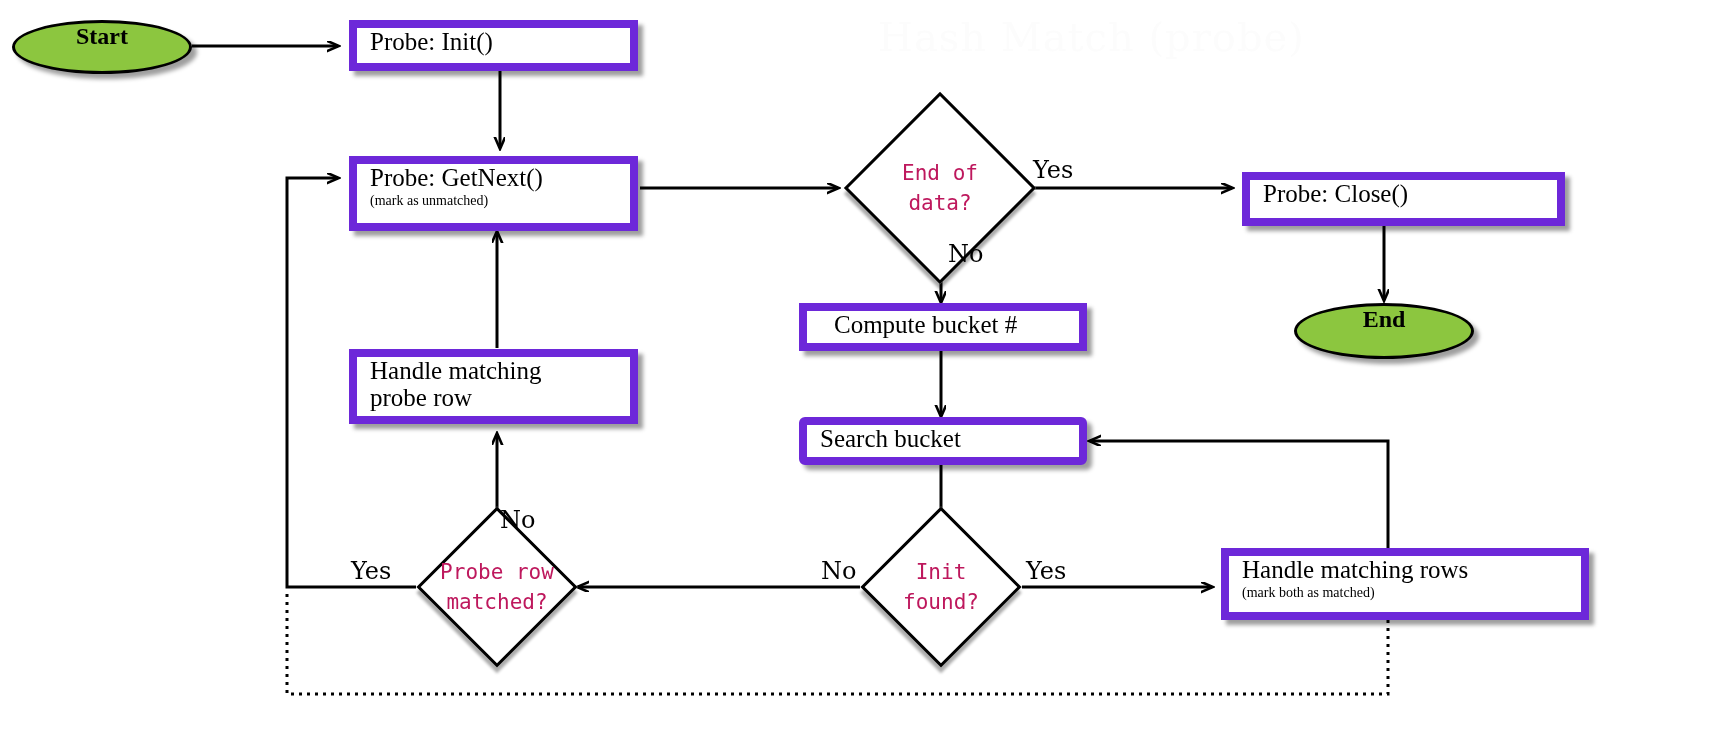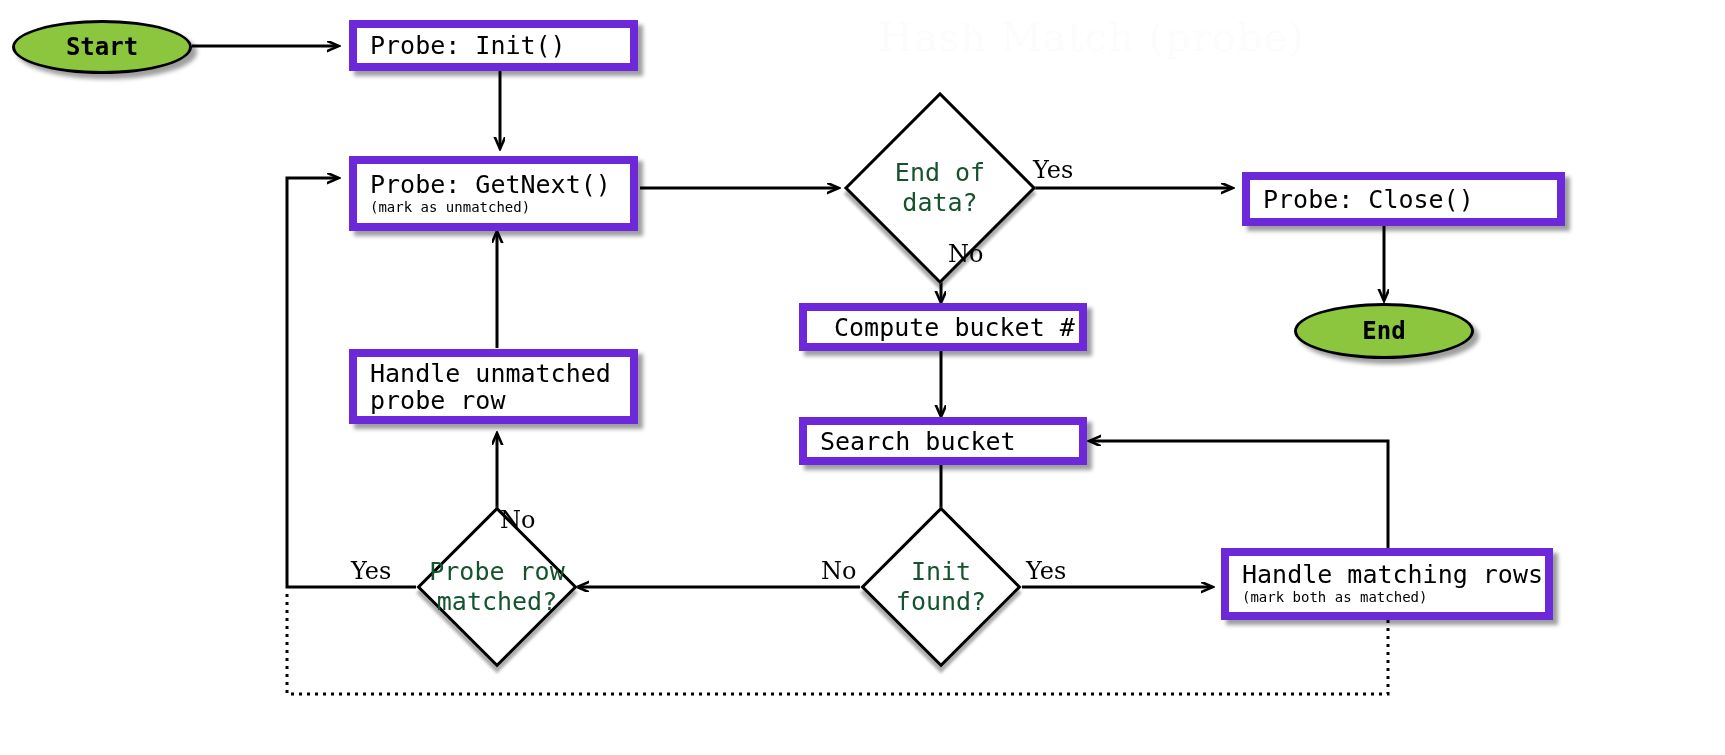--- a/index.html
+++ b/index.html
@@ -1,39 +1,39 @@
 <!DOCTYPE html>
 <html><head>
 <meta charset="utf-8">
 <style>
   html,body{margin:0;padding:0;background:#ffffff;}
   body{width:1725px;height:755px;overflow:hidden;font-family:"DejaVu Sans Mono",monospace;}
   #stage{position:relative;width:1725px;height:755px;background:#fff;}
   svg#wires{position:absolute;left:0;top:0;width:1725px;height:755px;}
 
   .node{position:absolute;box-sizing:border-box;display:flex;flex-direction:column;
-        align-items:center;justify-content:center;text-align:center;}
+        align-items:center;justify-content:flex-start;text-align:center;font-family:Liberation Serif, serif;}
 
   .proc{background:#ffffff;border:8px solid #6d28d9;
         box-shadow:5px 5px 4px rgba(0,0,0,0.38);}
   .proc .t1{font-size:25px;line-height:27px;color:#000;letter-spacing:0px;white-space:nowrap;}
   .proc .t2{font-size:14px;line-height:19px;color:#000;white-space:nowrap;}
   .proc.left{align-items:flex-start;text-align:left;padding-left:13px;}
 
   .term{border-radius:50%;background:#8CC63F;border:3px solid #000000;
         box-shadow:5px 5px 4px rgba(0,0,0,0.38);}
   .term .t1{font-size:24px;font-weight:bold;color:#000;}
 
   .dia{position:absolute;}
   .dia .shape{position:absolute;left:0;top:0;width:100%;height:100%;
         background:#ffffff;border:3px solid #000;
         transform:rotate(45deg);box-sizing:border-box;
         box-shadow:4px 4px 3px rgba(0,0,0,0.33);}
   .dia .lbl{position:absolute;left:50%;top:50%;transform:translate(-50%,-50%);
-        font-size:25px;line-height:30px;white-space:nowrap;color:#14532d;text-align:center;}
+        font-size:21px;line-height:30px;white-space:nowrap;color:#be185d;text-align:center;}
 
   .elbl{position:absolute;font-family:"DejaVu Serif",serif;font-size:24px;color:#000;white-space:nowrap;}
 
   #watermark{position:absolute;left:878px;top:14px;font-family:"DejaVu Serif",serif;
         font-size:40px;color:#fcfcfc;white-space:nowrap;letter-spacing:1px;}
 </style>
 </head>
 <body>
 
 <div id="stage">
@@ -104,47 +104,47 @@
   </div>
 
   <div class="node term" style="left:1294px;top:303px;width:180px;height:56px;">
     <span class="t1">End</span>
   </div>
 
   <div class="node proc left" style="left:799px;top:303px;width:288px;height:48px;padding-left:27px;">
     <span class="t1">Compute bucket #</span>
   </div>
 
-  <div class="node proc left" style="left:799px;top:417px;width:288px;height:48px;">
+  <div class="node proc left" style="left:799px;top:417px;width:288px;height:48px;border-radius:6px;">
     <span class="t1">Search bucket</span>
   </div>
 
   <div class="dia" style="left:884px;top:530px;width:114px;height:114px;">
     <div class="shape"></div>
     <div class="lbl">
       <span>Init</span><br>
       <span>found?</span>
     </div>
   </div>
 
-  <div class="node proc left" style="left:1221px;top:548px;width:332px;height:72px;">
+  <div class="node proc left" style="left:1221px;top:548px;width:368px;height:72px;">
     <span class="t1">Handle matching rows</span>
     <span class="t2">(mark both as matched)</span>
   </div>
 
   <div class="dia" style="left:440px;top:530px;width:114px;height:114px;">
     <div class="shape"></div>
     <div class="lbl">
       <span>Probe row</span><br>
       <span>matched?</span>
     </div>
   </div>
 
   <div class="node proc left" style="left:349px;top:349px;width:289px;height:75px;">
-    <span class="t1">Handle unmatched</span>
+    <span class="t1">Handle matching</span>
     <span class="t1">probe row</span>
   </div>
 
   <span class="elbl" style="left:1033px;top:156px;">Yes</span>
   <span class="elbl" style="left:948px;top:240px;">No</span>
   <span class="elbl" style="left:821px;top:557px;">No</span>
   <span class="elbl" style="left:1026px;top:557px;">Yes</span>
   <span class="elbl" style="left:500px;top:506px;">No</span>
   <span class="elbl" style="left:351px;top:557px;">Yes</span>
 

